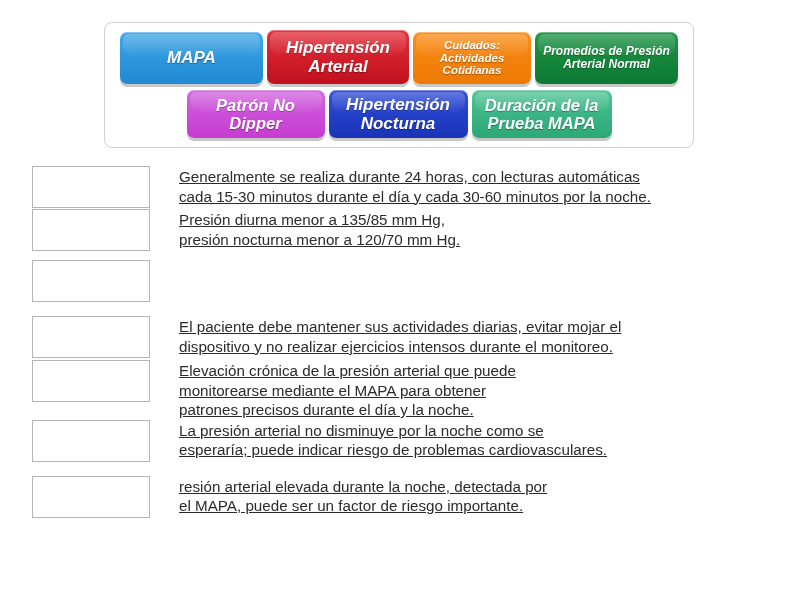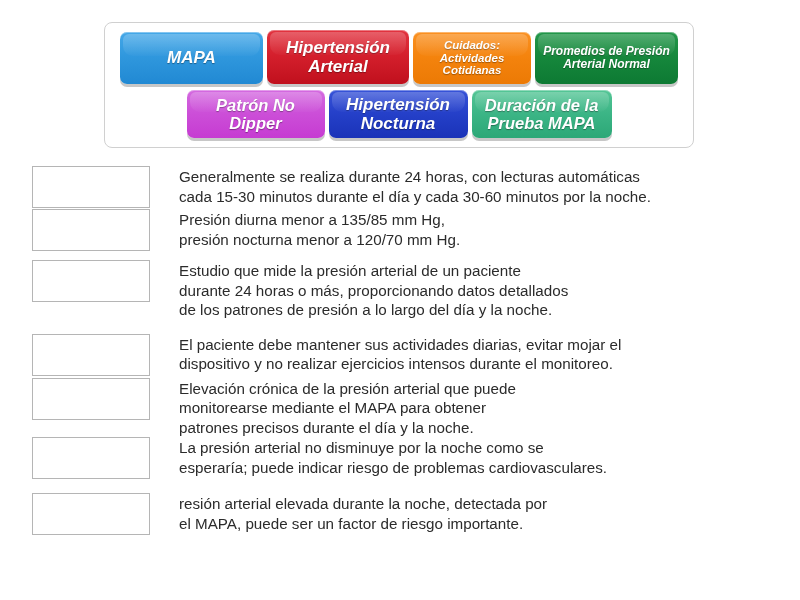--- a/index.html
+++ b/index.html
@@ -100,20 +100,21 @@
     box-sizing: border-box;
     cursor: pointer;
   }
   .answer-text {
     margin-left: 29px;
     color: #2b2b2b;
     font-size: 15.2px;
     line-height: 19.5px;
     white-space: pre-line;
     padding-top: 1px;
+    text-decoration: underline;
   }
 </style>
 </head>
 <body>
 
 <div id="tile-panel">
   <div class="tile-row" id="tile-row-1">
     <div class="tile t-mapa">
         <span>MAPA</span>
       </div>
@@ -157,23 +158,20 @@
   </div>
 
   <div class="answer-row" style="margin-top:1px">
     <div class="drop-box"></div>
     <div class="answer-text">Presión diurna menor a 135/85 mm Hg,
 presión nocturna menor a 120/70 mm Hg.</div>
   </div>
 
   <div class="answer-row" style="margin-top:9px">
     <div class="drop-box"></div>
-    <div class="answer-text">Estudio que mide la presión arterial de un paciente
-durante 24 horas o más, proporcionando datos detallados
-de los patrones de presión a lo largo del día y la noche.</div>
   </div>
 
   <div class="answer-row" style="margin-top:14px">
     <div class="drop-box"></div>
     <div class="answer-text">El paciente debe mantener sus actividades diarias, evitar mojar el
 dispositivo y no realizar ejercicios intensos durante el monitoreo.</div>
   </div>
 
   <div class="answer-row" style="margin-top:2px">
     <div class="drop-box"></div>

